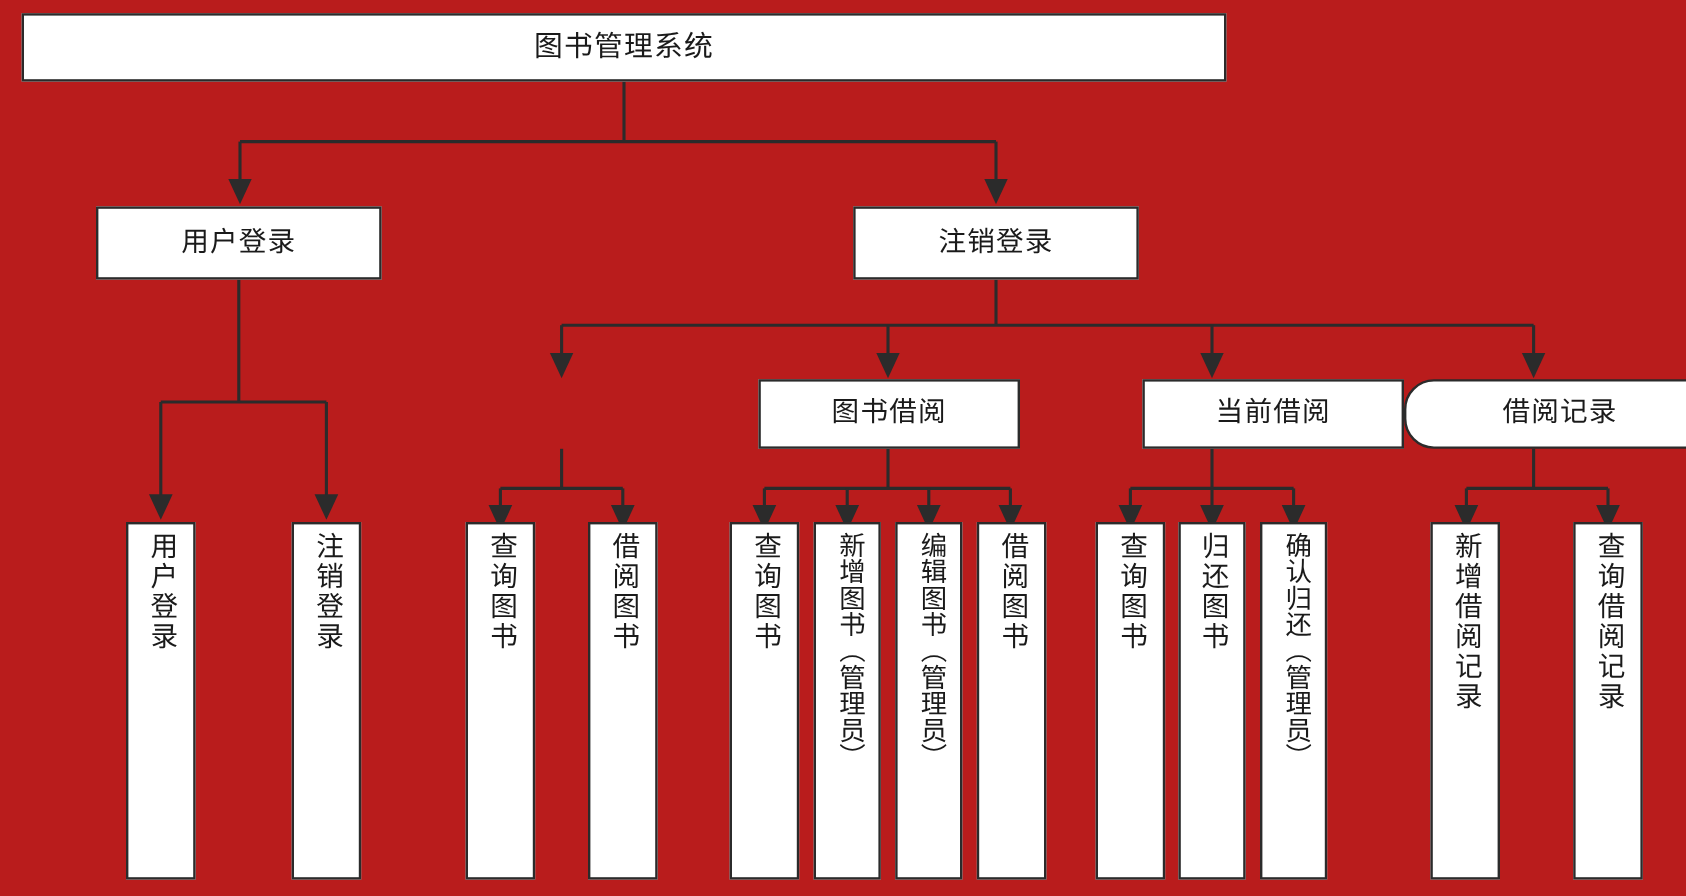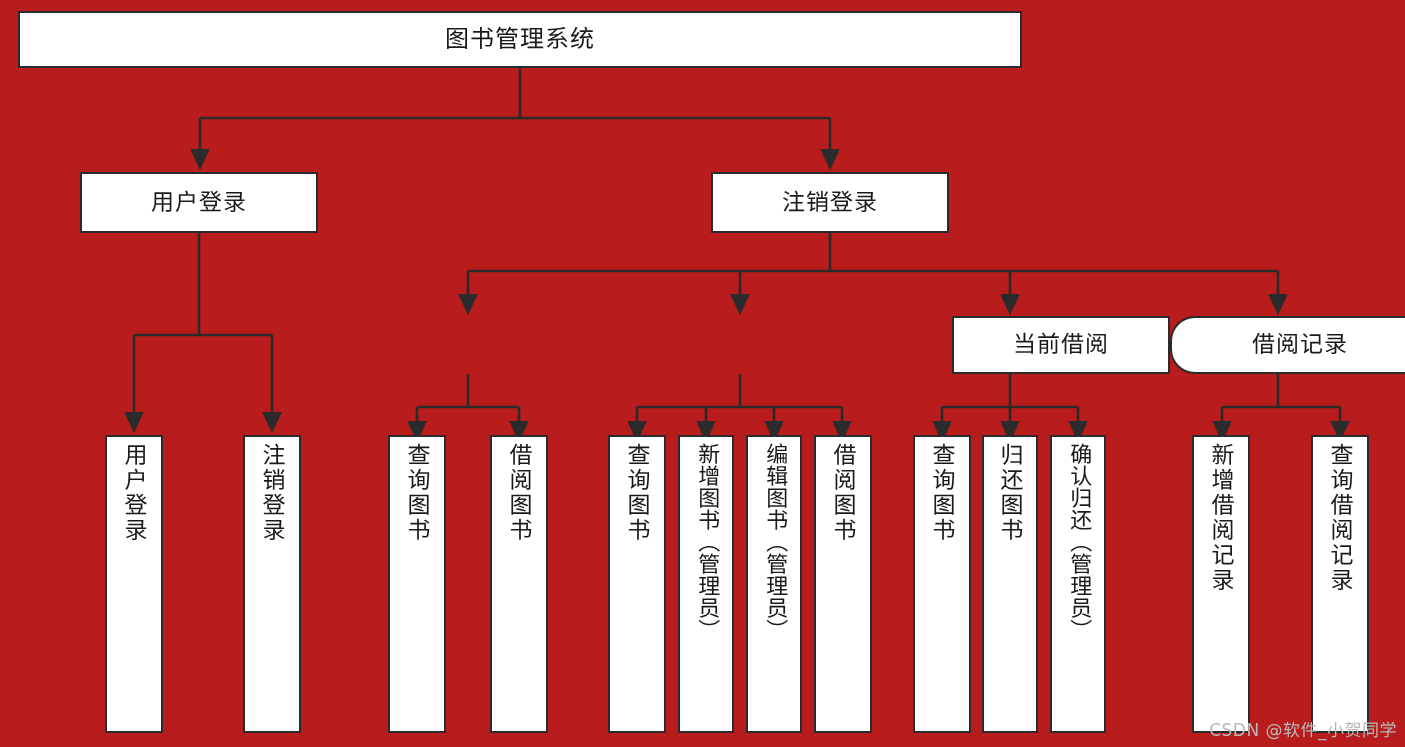--- a/index.html
+++ b/index.html
@@ -127,20 +127,21 @@
       <path d="M1222,407 L1222,424" marker-end="url(#arrowhead)"></path>
       <path d="M1340,407 L1340,424" marker-end="url(#arrowhead)"></path>
     </g>
   </svg>
 
   <div class="node node-h node-root" style="left:18px; top:11px; width:1004px; height:57px;">图书管理系统</div>
 
   <div class="node node-h" style="left:80px; top:172px; width:238px; height:61px;">用户登录</div>
   <div class="node node-h" style="left:711px; top:172px; width:238px; height:61px;">注销登录</div>
 
+  <div class="node node-h" style="left:632px; top:316px; width:218px; height:58px;">图书借阅</div>
   <div class="node node-h" style="left:952px; top:316px; width:218px; height:58px;">当前借阅</div>
   <div class="node node-h" style="left:1170px; top:316px; width:260px; height:58px;border-radius:25px;">借阅记录</div>
 
   <div class="node node-v" style="left:105px; top:435px; width:58px; height:298px;">
     <span class="vlabel">用户登录</span>
   </div>
   <div class="node node-v" style="left:243px; top:435px; width:58px; height:298px;">
     <span class="vlabel">注销登录</span>
   </div>
 
@@ -174,15 +175,14 @@
     <span class="vlabel vlabel-long">确认归还（管理员）</span>
   </div>
 
   <div class="node node-v" style="left:1192px; top:435px; width:58px; height:298px;">
     <span class="vlabel">新增借阅记录</span>
   </div>
   <div class="node node-v" style="left:1311px; top:435px; width:58px; height:298px;">
     <span class="vlabel">查询借阅记录</span>
   </div>
 
-  <div id="watermark">CSDN @软件_小贺同学</div>
 
 </div>
 
 </body></html>

